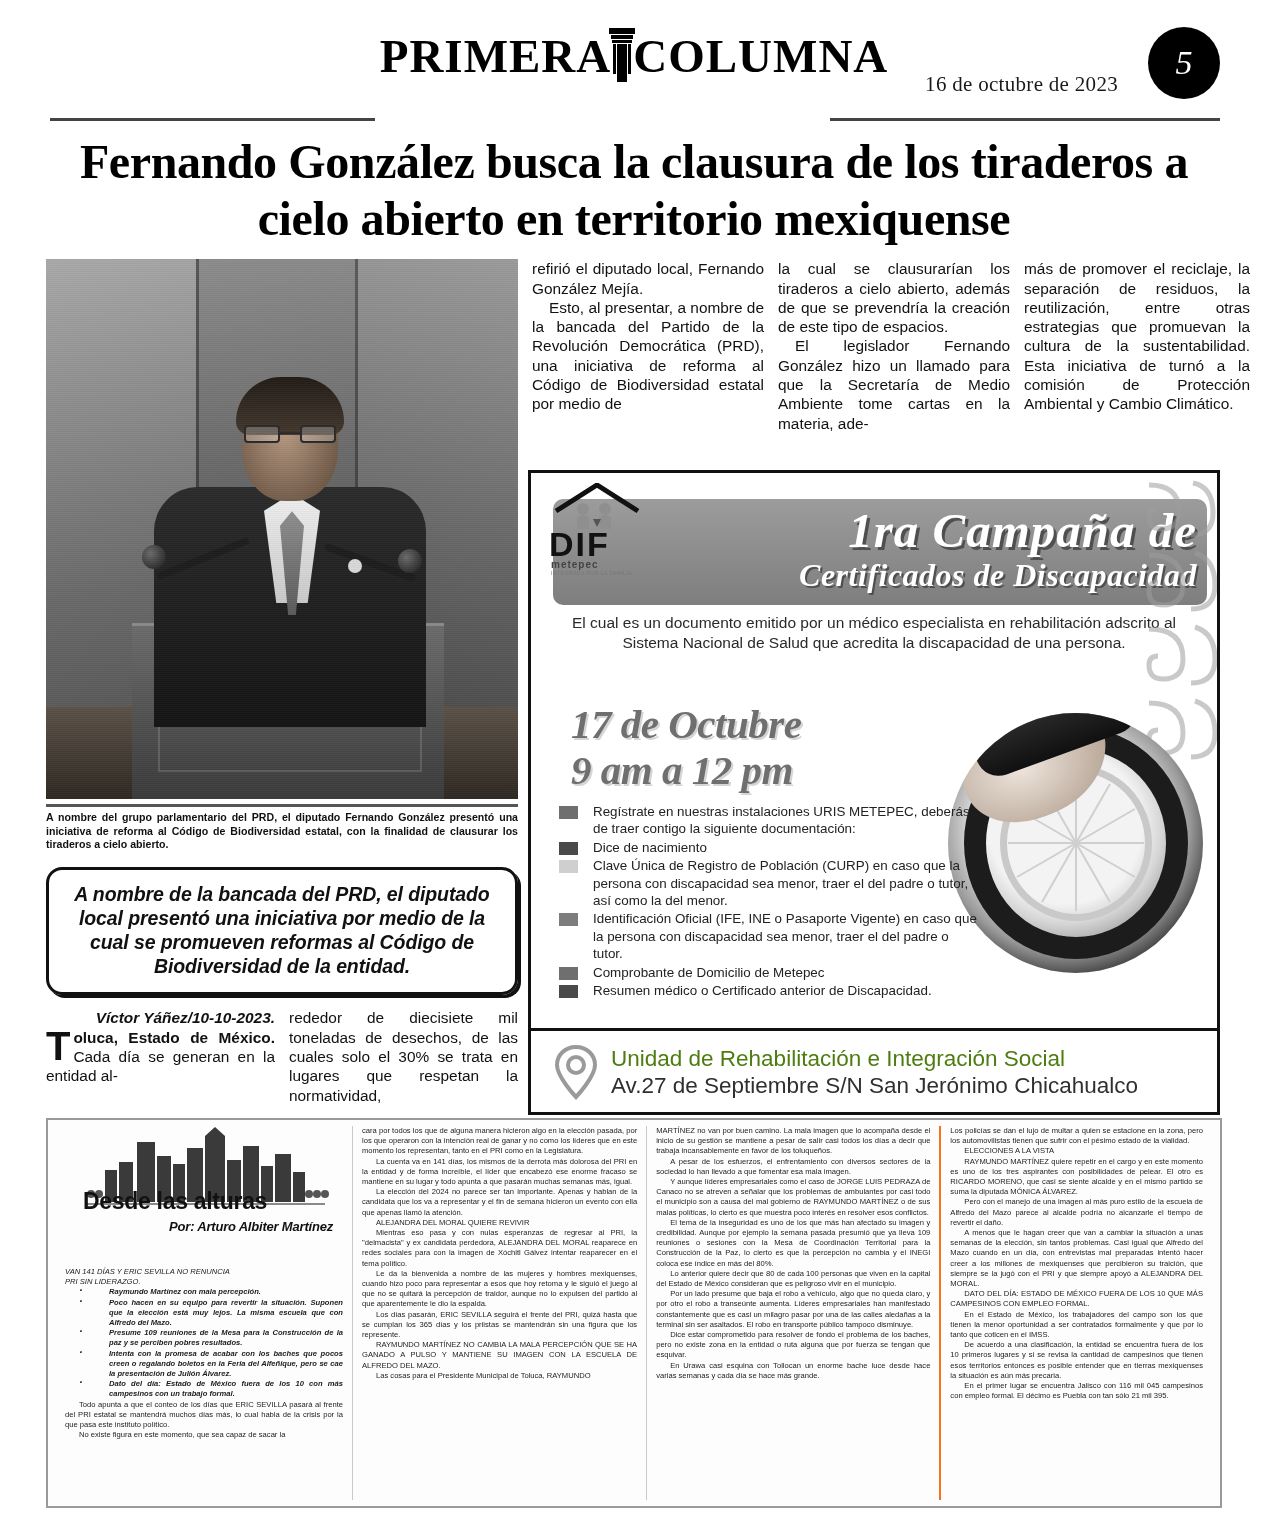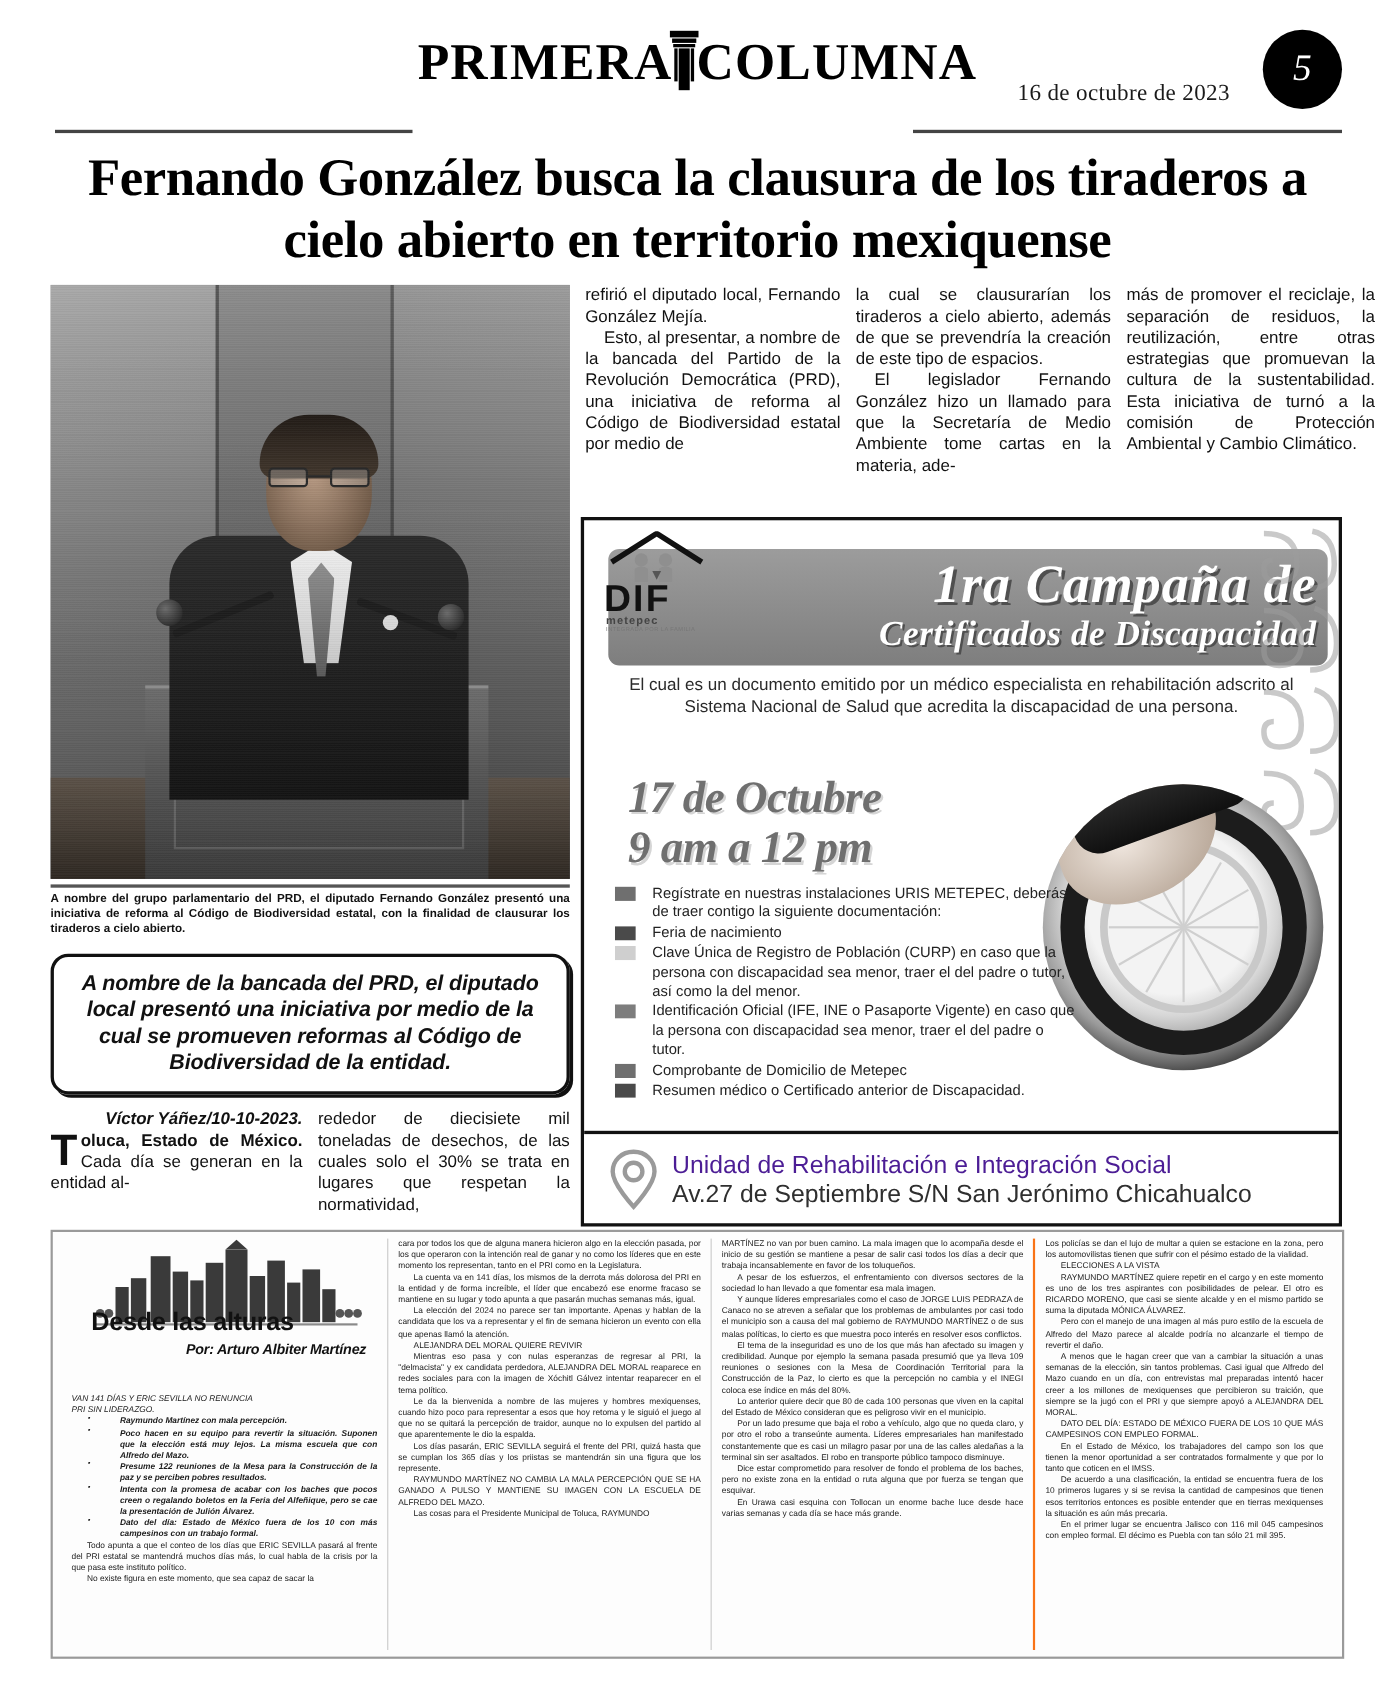--- a/index.html
+++ b/index.html
@@ -319,21 +319,21 @@
   .ad-footer {
     position:absolute; left:0; right:0; bottom:0;
     border-top:3px solid #111;
     height:84px;
     display:flex; align-items:center;
     padding-left:22px;
     background:#fff;
   }
   .pin-icon { width:46px; height:56px; flex:none; margin-right:12px; }
   .ad-footer .addr .a1 {
-    font-size:22.5px; line-height:27px; color:#4c1d95; font-weight:400;
+    font-size:22.5px; line-height:27px; color:#4d7c0f; font-weight:400;
   }
   .ad-footer .addr .a2 {
     font-size:22.5px; line-height:27px; color:#2f2f2f; font-weight:400;
   }
 
   
   .bottom {
     position:absolute; left:46px; top:1118px;
     width:1176px; height:390px;
     border:2px solid #9a9a9a;
@@ -506,21 +506,21 @@
     <div class="li">
       <svg class="bullet" viewBox="0 0 19 13">
           <rect width="19" height="13" fill="#6f6f6f"></rect>
         </svg>
       <span>Regístrate en nuestras instalaciones URIS METEPEC, deberás de traer contigo la siguiente documentación:</span>
     </div>
     <div class="li">
       <svg class="bullet" viewBox="0 0 19 13">
           <rect width="19" height="13" fill="#4a4a4a"></rect>
         </svg>
-      <span>Feria de nacimiento</span>
+      <span>Dice de nacimiento</span>
     </div>
     <div class="li">
       <svg class="bullet" viewBox="0 0 19 13">
           <rect width="19" height="13" fill="#cfcfcf"></rect>
         </svg>
       <span>Clave Única de Registro de Población (CURP) en caso que la persona con discapacidad sea menor, traer el del padre o tutor, así como la del menor.</span>
     </div>
     <div class="li">
       <svg class="bullet" viewBox="0 0 19 13">
           <rect width="19" height="13" fill="#7d7d7d"></rect>
@@ -582,21 +582,21 @@
         </g>
         <rect x="20" y="77" width="240" height="2" fill="#8a8a8a"></rect>
       </svg>
       <div class="logo-title">Desde las alturas</div>
       <div class="logo-sub">Por: Arturo Albiter Martínez</div>
     </div>
     <p class="ital noind">VAN 141 DÍAS Y ERIC SEVILLA NO RENUNCIA</p>
     <p class="ital noind">PRI SIN LIDERAZGO.</p>
     <p class="bul">Raymundo Martínez con mala percepción.</p>
     <p class="bul">Poco hacen en su equipo para revertir la situación. Suponen que la elección está muy lejos. La misma escuela que con Alfredo del Mazo.</p>
-    <p class="bul">Presume 122 reuniones de la Mesa para la Construcción de la paz y se perciben pobres resultados.</p>
+    <p class="bul">Presume 109 reuniones de la Mesa para la Construcción de la paz y se perciben pobres resultados.</p>
     <p class="bul">Intenta con la promesa de acabar con los baches que pocos creen o regalando boletos en la Feria del Alfeñique, pero se cae la presentación de Julión Álvarez.</p>
     <p class="bul">Dato del día: Estado de México fuera de los 10 con más campesinos con un trabajo formal.</p>
     <p>Todo apunta a que el conteo de los días que ERIC SEVILLA pasará al frente del PRI estatal se mantendrá muchos días más, lo cual habla de la crisis por la que pasa este instituto político.</p>
     <p>No existe figura en este momento, que sea capaz de sacar la</p>
   </div>
 
   <div class="bot-col c2">
     <p class="noind">cara por todos los que de alguna manera hicieron algo en la elección pasada, por los que operaron con la intención real de ganar y no como los líderes que en este momento los representan, tanto en el PRI como en la Legislatura.</p>
     <p>La cuenta va en 141 días, los mismos de la derrota más dolorosa del PRI en la entidad y de forma increíble, el líder que encabezó ese enorme fracaso se mantiene en su lugar y todo apunta a que pasarán muchas semanas más, igual.</p>
     <p>La elección del 2024 no parece ser tan importante. Apenas y hablan de la candidata que los va a representar y el fin de semana hicieron un evento con ella que apenas llamó la atención.</p>

